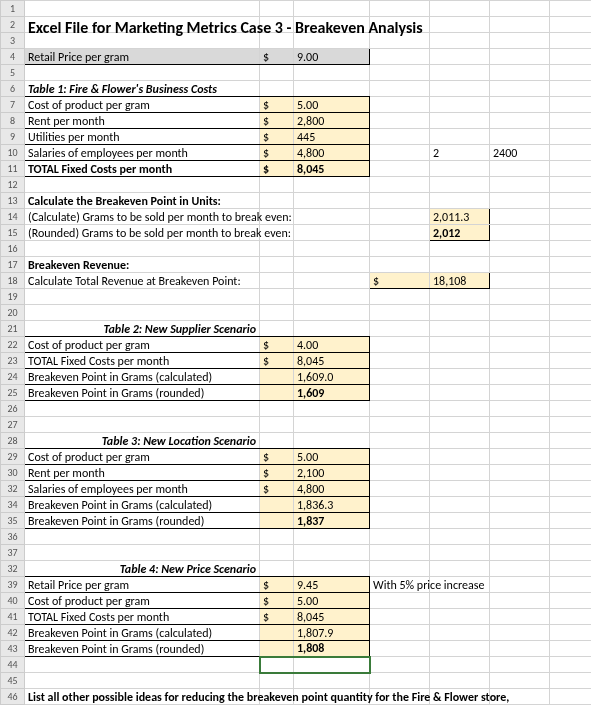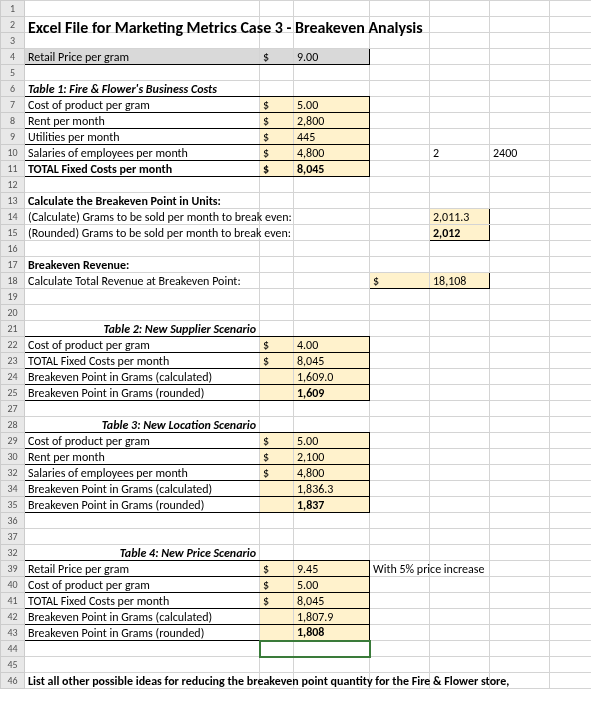--- a/index.html
+++ b/index.html
@@ -346,20 +346,30 @@
         <td class="bl bb">Breakeven Point in Grams (rounded)</td>
         <td class="yellow bold bb bl"></td>
         <td class="yellow bold bb br right">1,609</td>
         <td></td>
         <td></td>
         <td></td>
         <td></td>
       </tr>
 
 <tr>
+        <td class="rowhdr">26</td>
+        <td></td>
+        <td></td>
+        <td></td>
+        <td></td>
+        <td></td>
+        <td></td>
+        <td></td>
+      </tr>
+<tr>
         <td class="rowhdr">27</td>
         <td></td>
         <td></td>
         <td></td>
         <td></td>
         <td></td>
         <td></td>
         <td></td>
       </tr>
 

